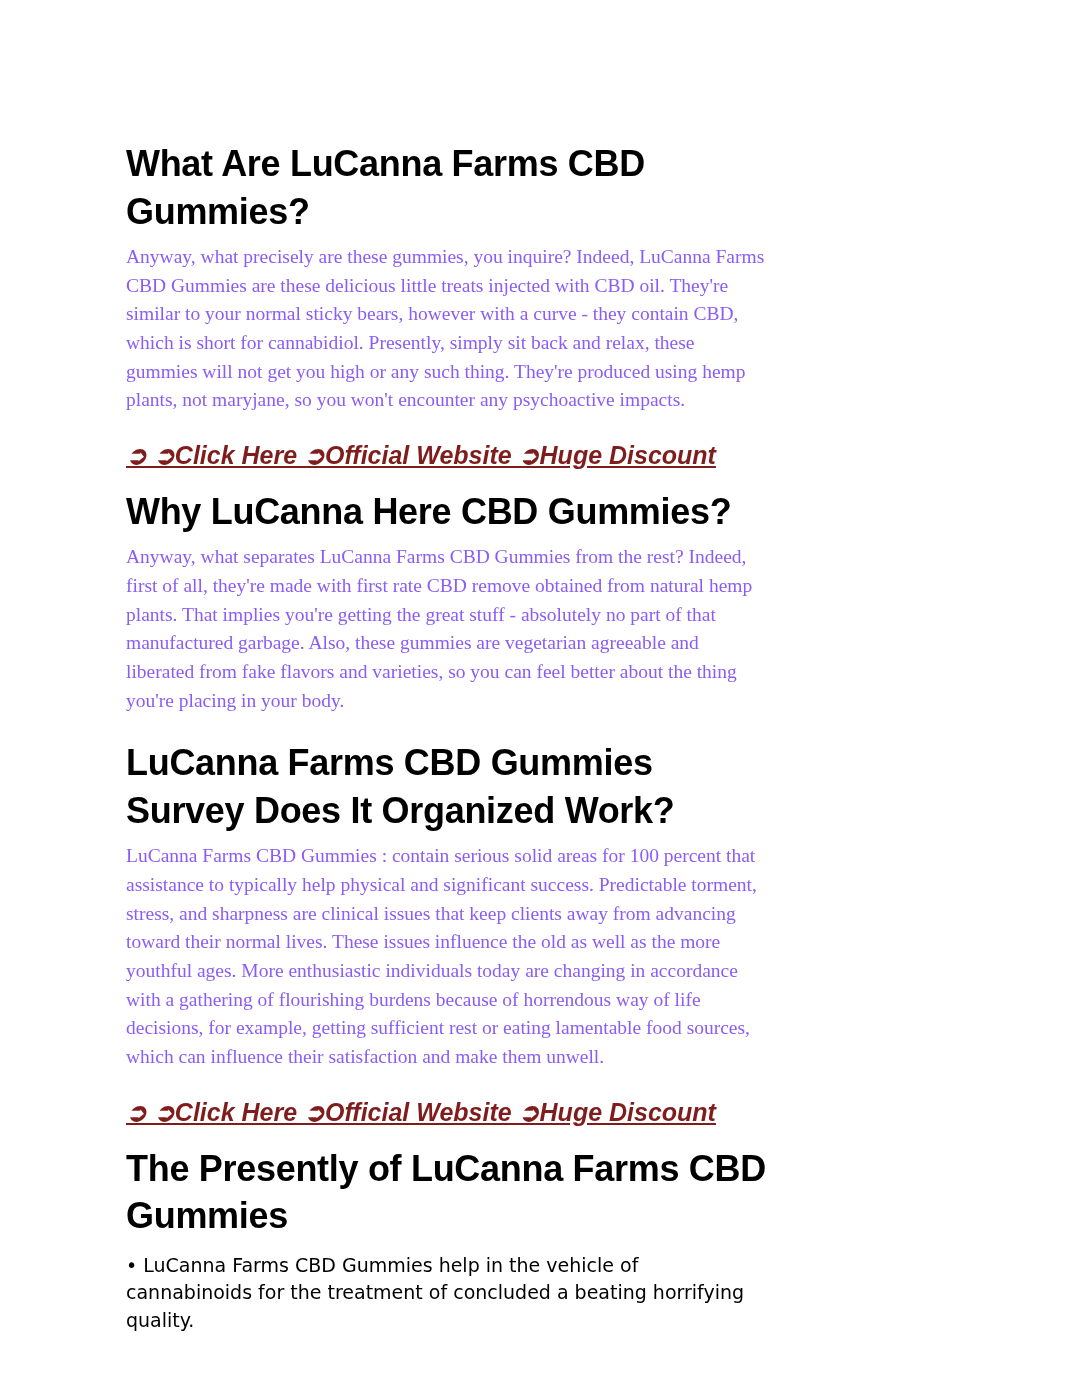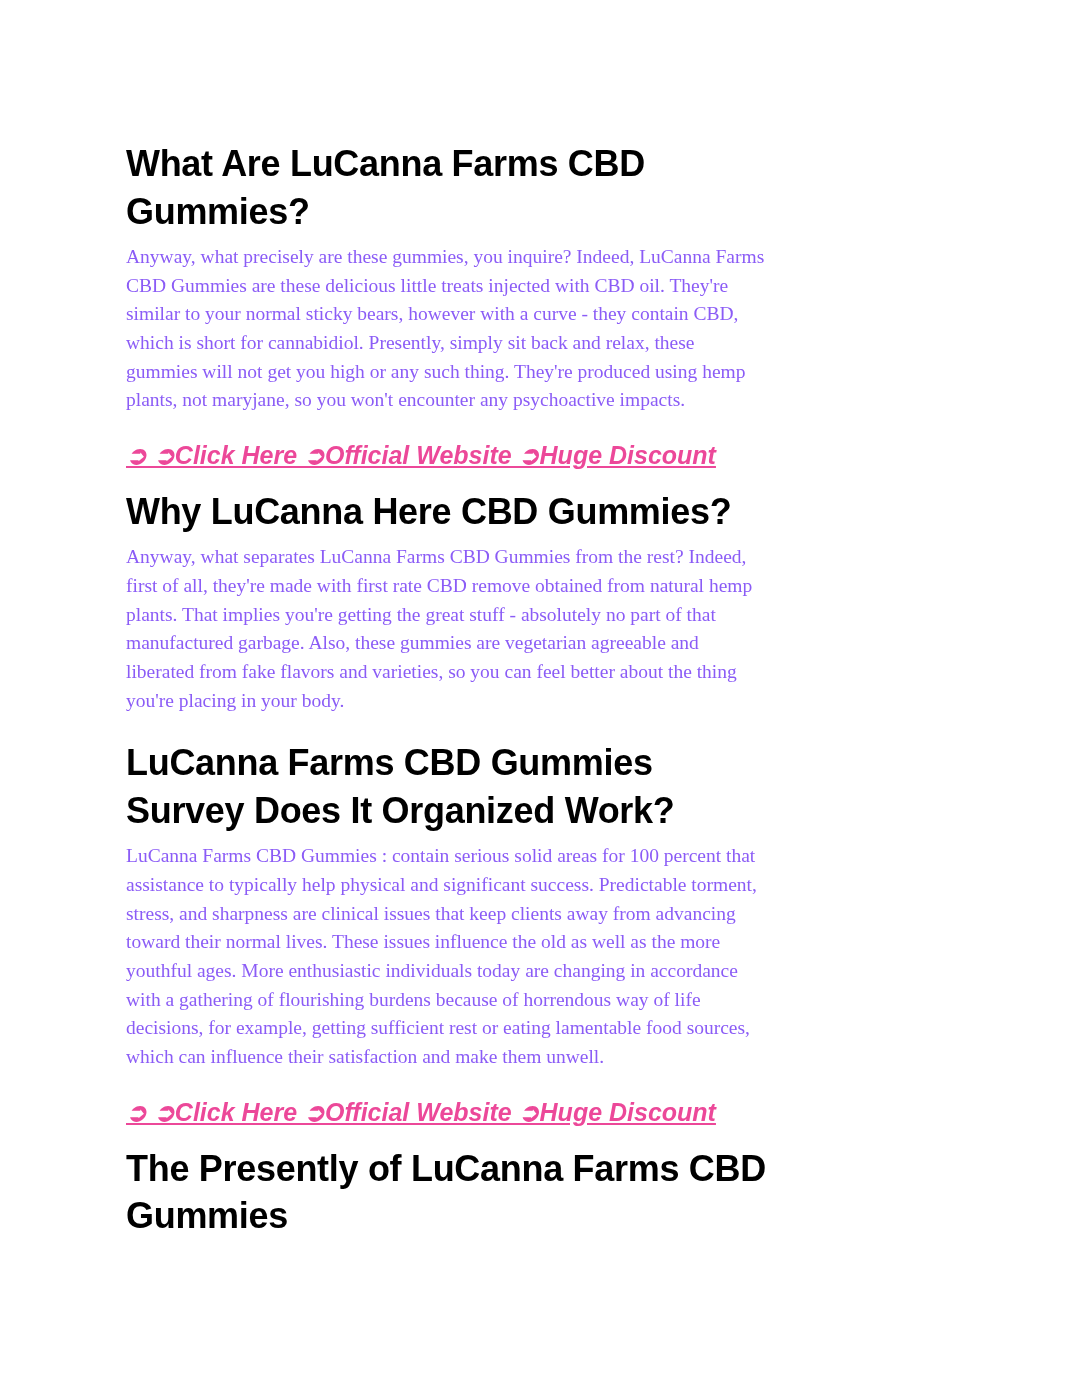--- a/index.html
+++ b/index.html
@@ -38,21 +38,21 @@
     color: #8b5cf6;
   }
   .link-row {
     margin: 26px 0 18px 0;
   }
   a.cta {
     font-family: "Liberation Sans", sans-serif;
     font-weight: bold;
     font-style: italic;
     font-size: 25px;
-    color: #ec4899;
+    color: #7f1d1d;
     text-decoration: underline;
     text-underline-offset: 2px;
   }
   .bullets {
     margin-top: 12px;
   }
   .bullet-line {
     font-family: "DejaVu Sans", sans-serif;
     font-size: 19px;
     line-height: 1.45;
@@ -80,14 +80,17 @@
 
   <h1 class="doc-h">LuCanna Farms CBD Gummies Survey Does It Organized Work?</h1>
   <p class="body-text">LuCanna Farms CBD Gummies : contain serious solid areas for 100 percent that assistance to typically help physical and significant success. Predictable torment, stress, and sharpness are clinical issues that keep clients away from advancing toward their normal lives. These issues influence the old as well as the more youthful ages. More enthusiastic individuals today are changing in accordance with a gathering of flourishing burdens because of horrendous way of life decisions, for example, getting sufficient rest or eating lamentable food sources, which can influence their satisfaction and make them unwell.</p>
 
   <div class="link-row">
     <a class="cta" href="#">➲ ➲Click Here ➲Official Website ➲Huge Discount</a>
   </div>
 
   <h1 class="doc-h">The Presently of LuCanna Farms CBD Gummies</h1>
 
+  <div class="bullets">
+    <p class="bullet-line">• LuCanna Farms CBD Gummies help in the vehicle of cannabinoids for the treatment of concluded a beating horrifying quality.</p>
+  </div>
 
 </div>
 
 </body></html>

